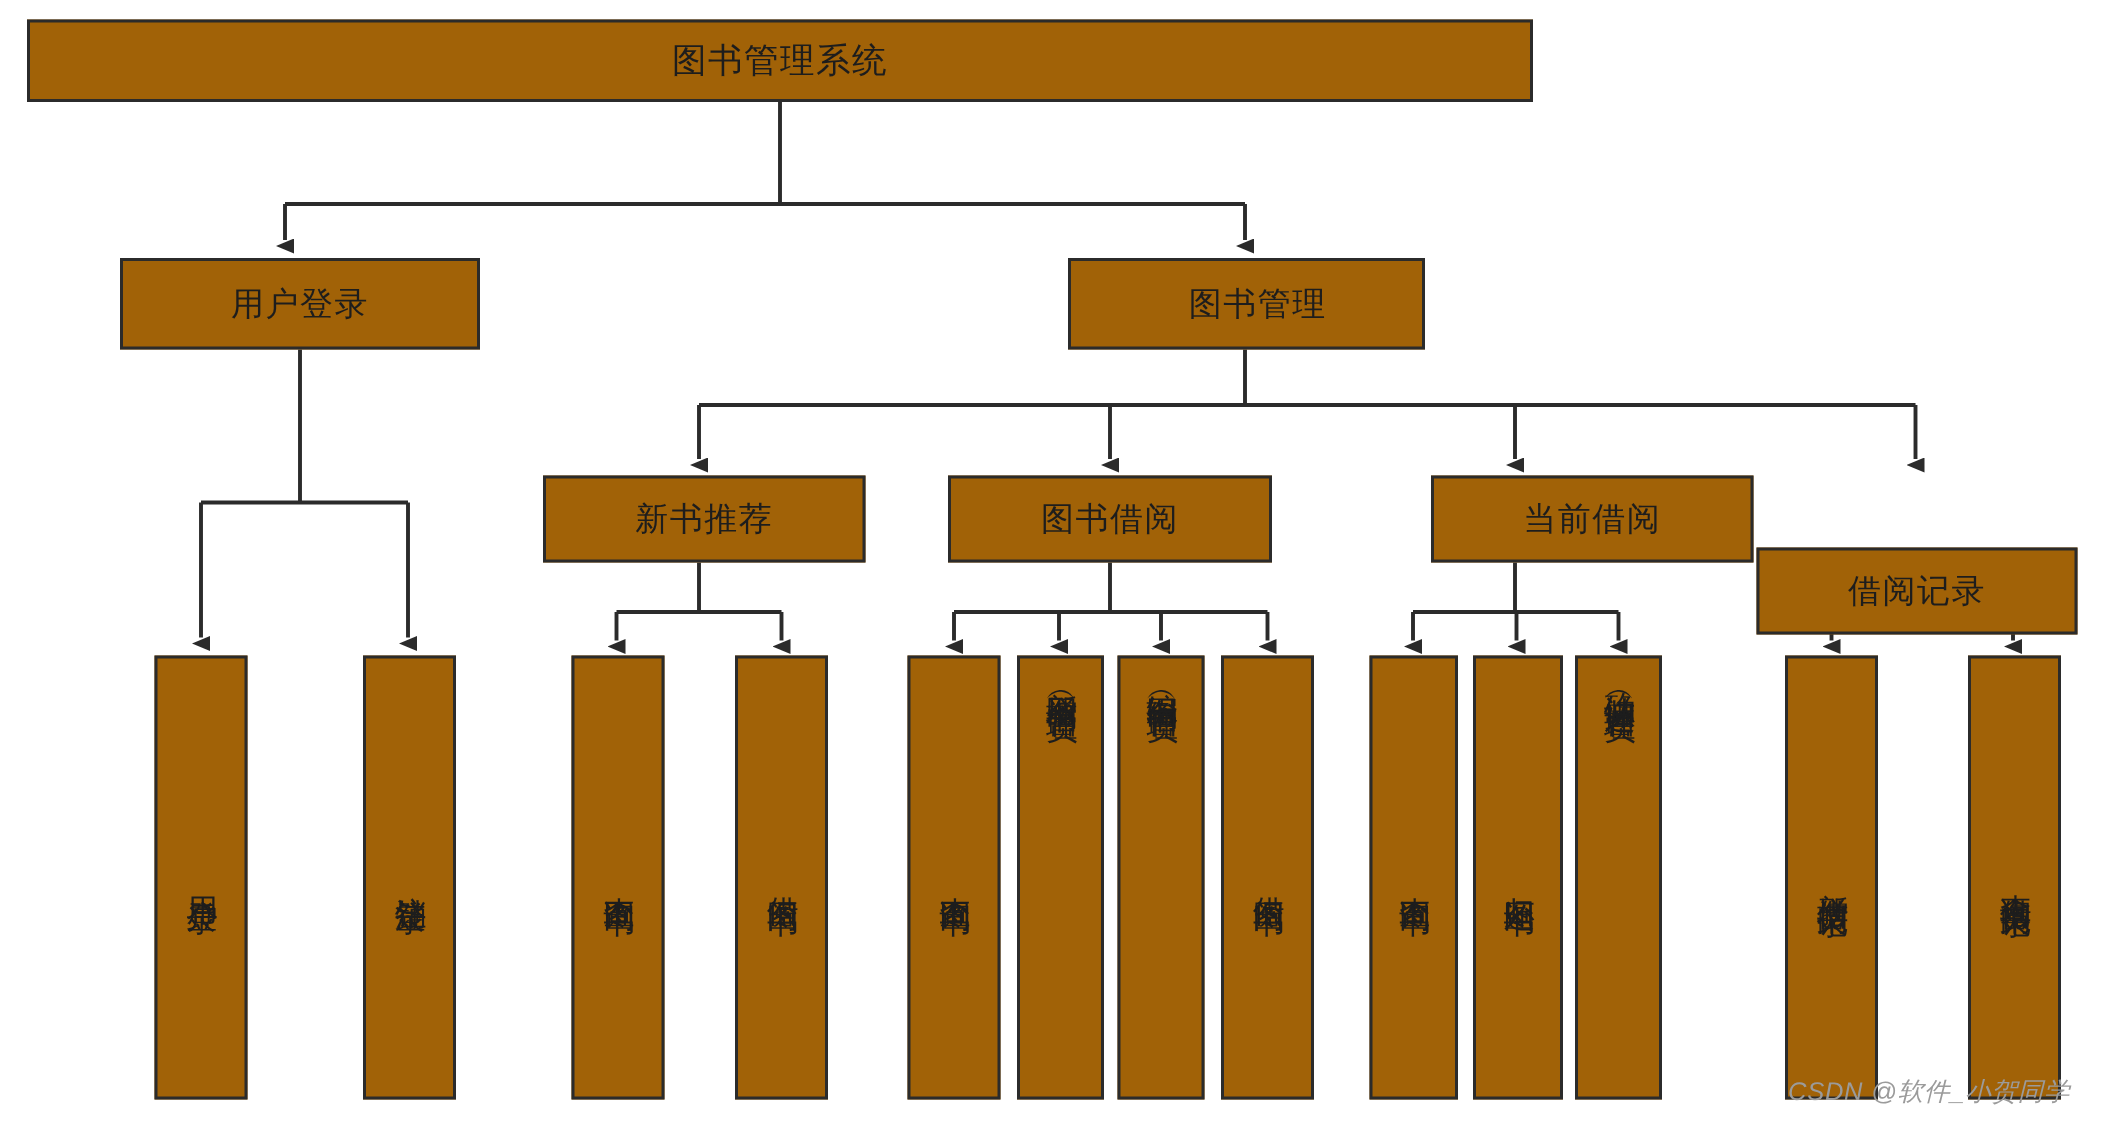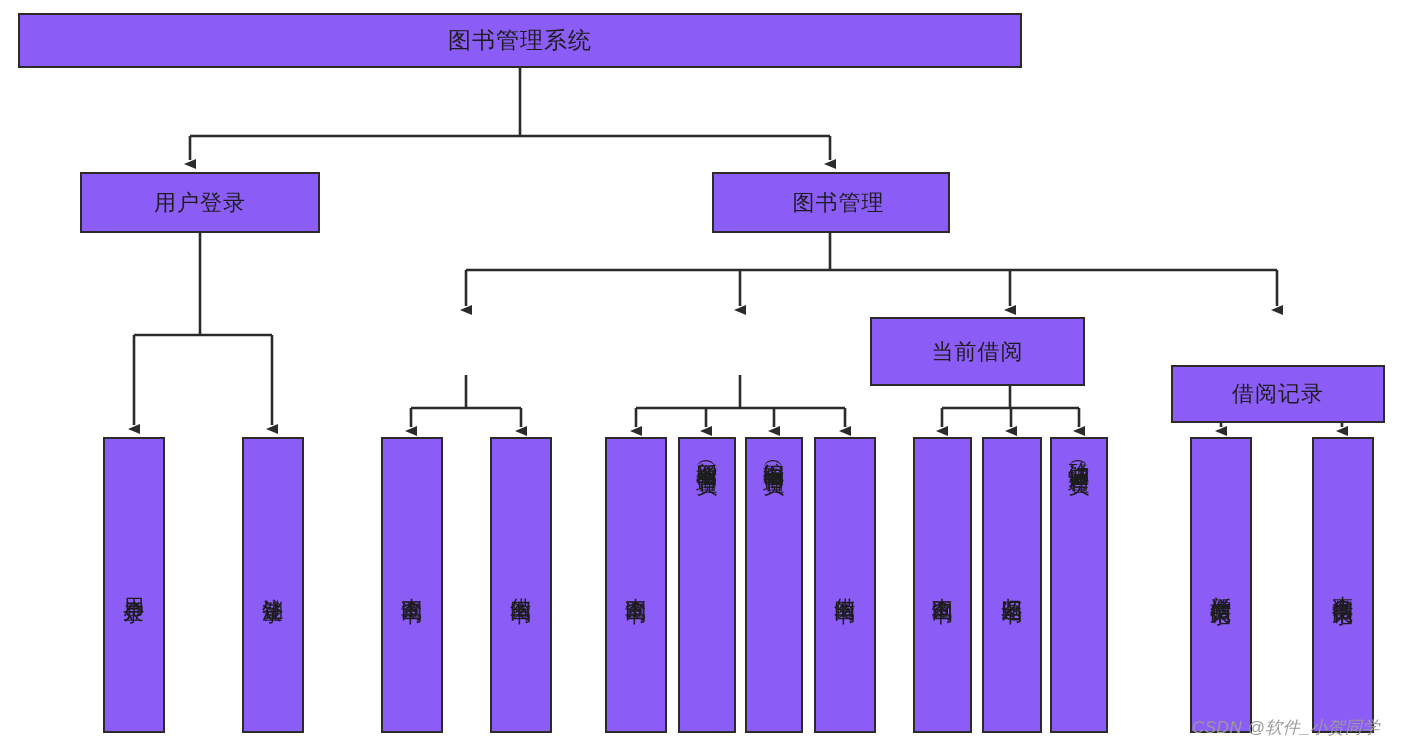--- a/index.html
+++ b/index.html
@@ -8,21 +8,21 @@
     background:#ffffff;
     font-family:"Liberation Sans","DejaVu Sans",sans-serif;
     overflow:hidden;
   }
   #stage{position:relative;width:1405px;height:747px;}
   svg.edges{position:absolute;left:0;top:0;width:1405px;height:747px;}
 
   .node{
     position:absolute;
     box-sizing:border-box;
-    background:#8b5cf6;
+    background:#a16207;
     border:2px solid #2b2b2b;
     display:flex;
     align-items:center;
     justify-content:center;
     color:#1d1d1d;
   }
   .node.h{ 
     font-size:22px;
     letter-spacing:1px;
   }
@@ -99,21 +99,23 @@
       <path d="M1221,408 L1221,427" marker-end="url(#arrow)"></path>
       <path d="M1342,408 L1342,427" marker-end="url(#arrow)"></path>
     </g>
   </svg>
 
   <div class="node h root" style="left:18px;top:13px;width:1004px;height:55px;">图书管理系统</div>
 
   <div class="node h" style="left:80px;top:172px;width:240px;height:61px;">用户登录</div>
   <div class="node h" style="left:712px;top:172px;width:238px;height:61px;padding-left:15px;">图书管理</div>
 
-  <div class="node h" style="left:870px;top:317px;width:215px;height:69px;">当前借阅</div>
+  <div class="node h" style="left:362px;top:317px;width:215px;height:58px;">新书推荐</div>
+  <div class="node h" style="left:632px;top:317px;width:216px;height:58px;">图书借阅</div>
+  <div class="node h" style="left:954px;top:317px;width:215px;height:58px;">当前借阅</div>
   <div class="node h" style="left:1171px;top:317px;width:214px;height:58px;margin-top:48px;">借阅记录</div>
 
   <div class="node v" style="left:103px;top:437px;width:62px;height:296px;">用户登录</div>
   <div class="node v" style="left:242px;top:437px;width:62px;height:296px;">注销登录</div>
 
   <div class="node v" style="left:381px;top:437px;width:62px;height:296px;">查询图书</div>
   <div class="node v" style="left:490px;top:437px;width:62px;height:296px;">借阅图书</div>
 
   <div class="node v" style="left:605px;top:437px;width:62px;height:296px;">查询图书</div>
   <div class="node v tall" style="left:678px;top:437px;width:58px;height:296px;">新增图书（管理员）</div>

